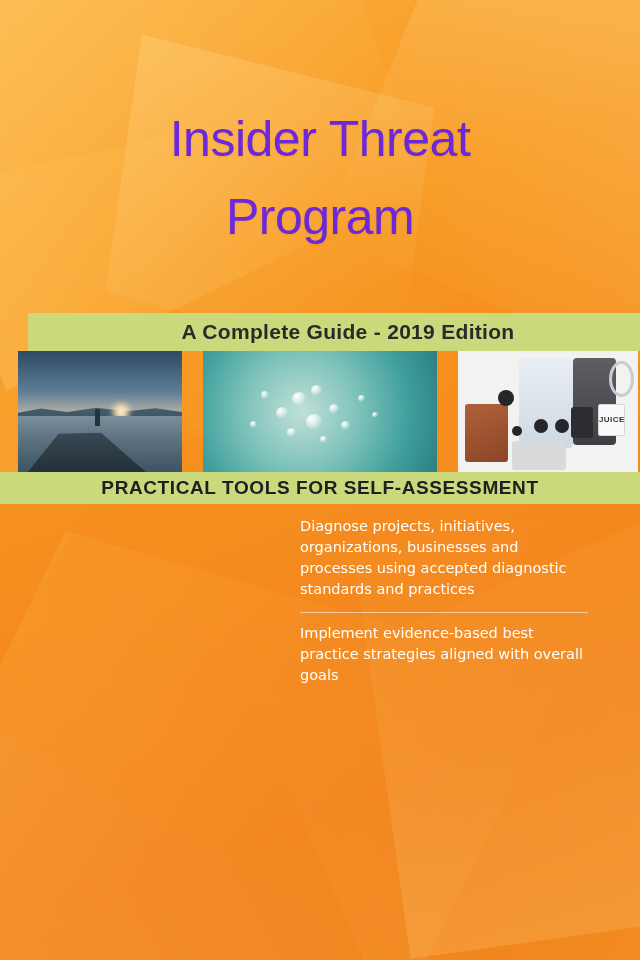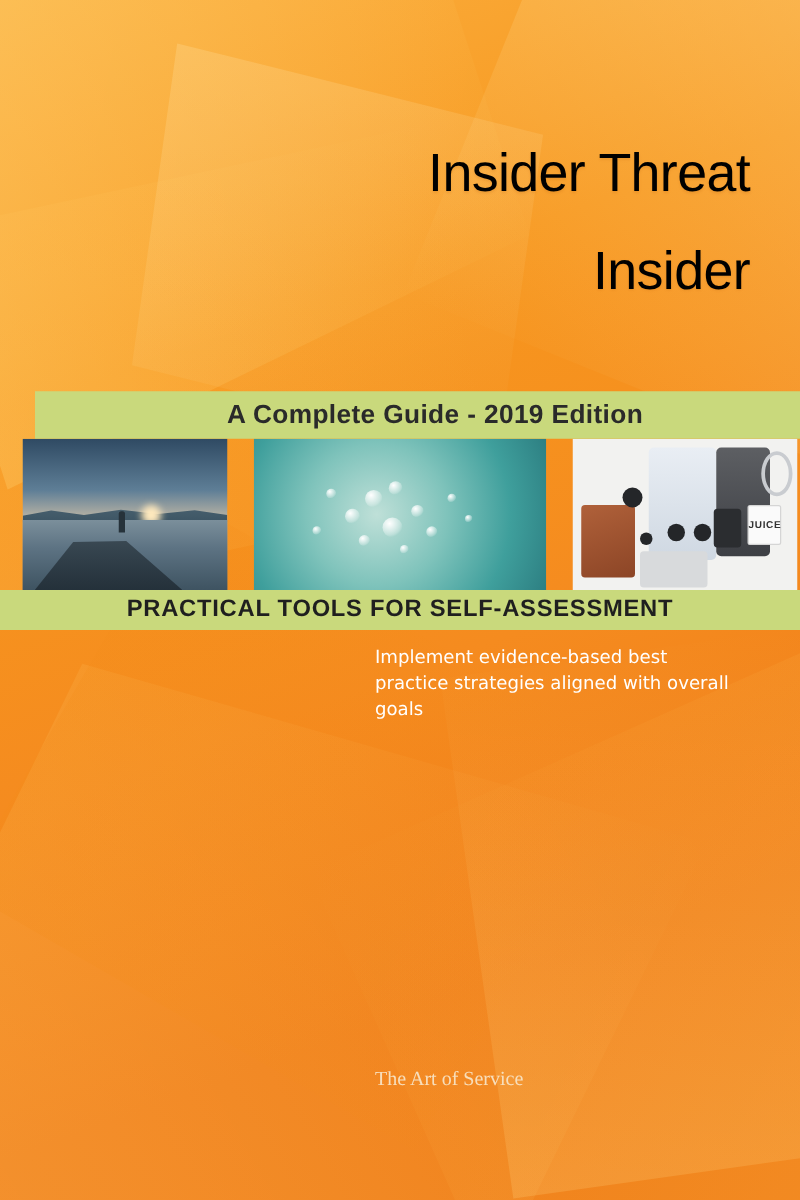--- a/index.html
+++ b/index.html
@@ -81,27 +81,26 @@
   .title-block {
     position: absolute;
     top: 100px;
     left: 0;
     width: 100%;
     text-align: center;
     padding: 0 40px;
     box-sizing: border-box;
   }
   .title-line {
-    color: #000000;
-    font-size: 43px;
+    color: #6d28d9;
+    font-size: 50px;
     line-height: 78px;
     font-weight: 400;
     letter-spacing: -0.5px;
     text-shadow: 0 1px 2px rgba(180,90,10,0.18);
-    text-align: right;
   }
 
   
   .green-bar {
     position: absolute;
     left: 0;
     width: 100%;
     background: #c9d97c;
     display: flex;
     align-items: center;
@@ -272,21 +271,20 @@
   .bullet {
     color: #ffffff;
     font-size: 14.5px;
     line-height: 21px;
     padding: 10px 0 12px 0;
     font-family: "DejaVu Sans", sans-serif;
     font-weight: 400;
   }
   .bullet + .bullet {
     border-top: 1px solid rgba(255,255,255,0.55);
-    text-decoration: underline;
   }
   .bullet:first-child { padding-top: 0; }
 
   
   .publisher {
     position: absolute;
     top: 855px;
     left: 300px;
     width: 300px;
     color: #f8e3c4;
@@ -305,21 +303,21 @@
   <div class="bg-facet f2"></div>
   <div class="bg-facet f3"></div>
   <div class="bg-facet f4"></div>
   <div class="bg-facet f5"></div>
   <div class="bg-facet f6"></div>
   <div class="bg-facet f7"></div>
   <div class="bg-facet f8"></div>
 
   <div class="title-block">
     <div class="title-line">Insider Threat</div>
-    <div class="title-line">Insider</div>
+    <div class="title-line">Program</div>
   </div>
 
   <div class="green-bar subtitle-bar">
     <span class="subtitle-text">A Complete Guide - 2019 Edition</span>
   </div>
 
   <div class="photo-strip">
 
     <div class="photo photo-1">
       <div class="p1-sky"></div>
@@ -363,18 +361,18 @@
       <div class="p3-dot" style="left:30%;top:62%;width:10px;height:10px;"></div>
     </div>
 
   </div>
 
   <div class="green-bar tools-bar">
     <span class="tools-text">PRACTICAL TOOLS FOR SELF-ASSESSMENT</span>
   </div>
 
   <div class="bullets">
+    <div class="bullet">Diagnose projects, initiatives, organizations, businesses and processes using accepted diagnostic standards and practices</div>
     <div class="bullet">Implement evidence-based best practice strategies aligned with overall goals</div>
   </div>
 
-  <div class="publisher">The Art of Service</div>
 
 </div>
 
 </body></html>

